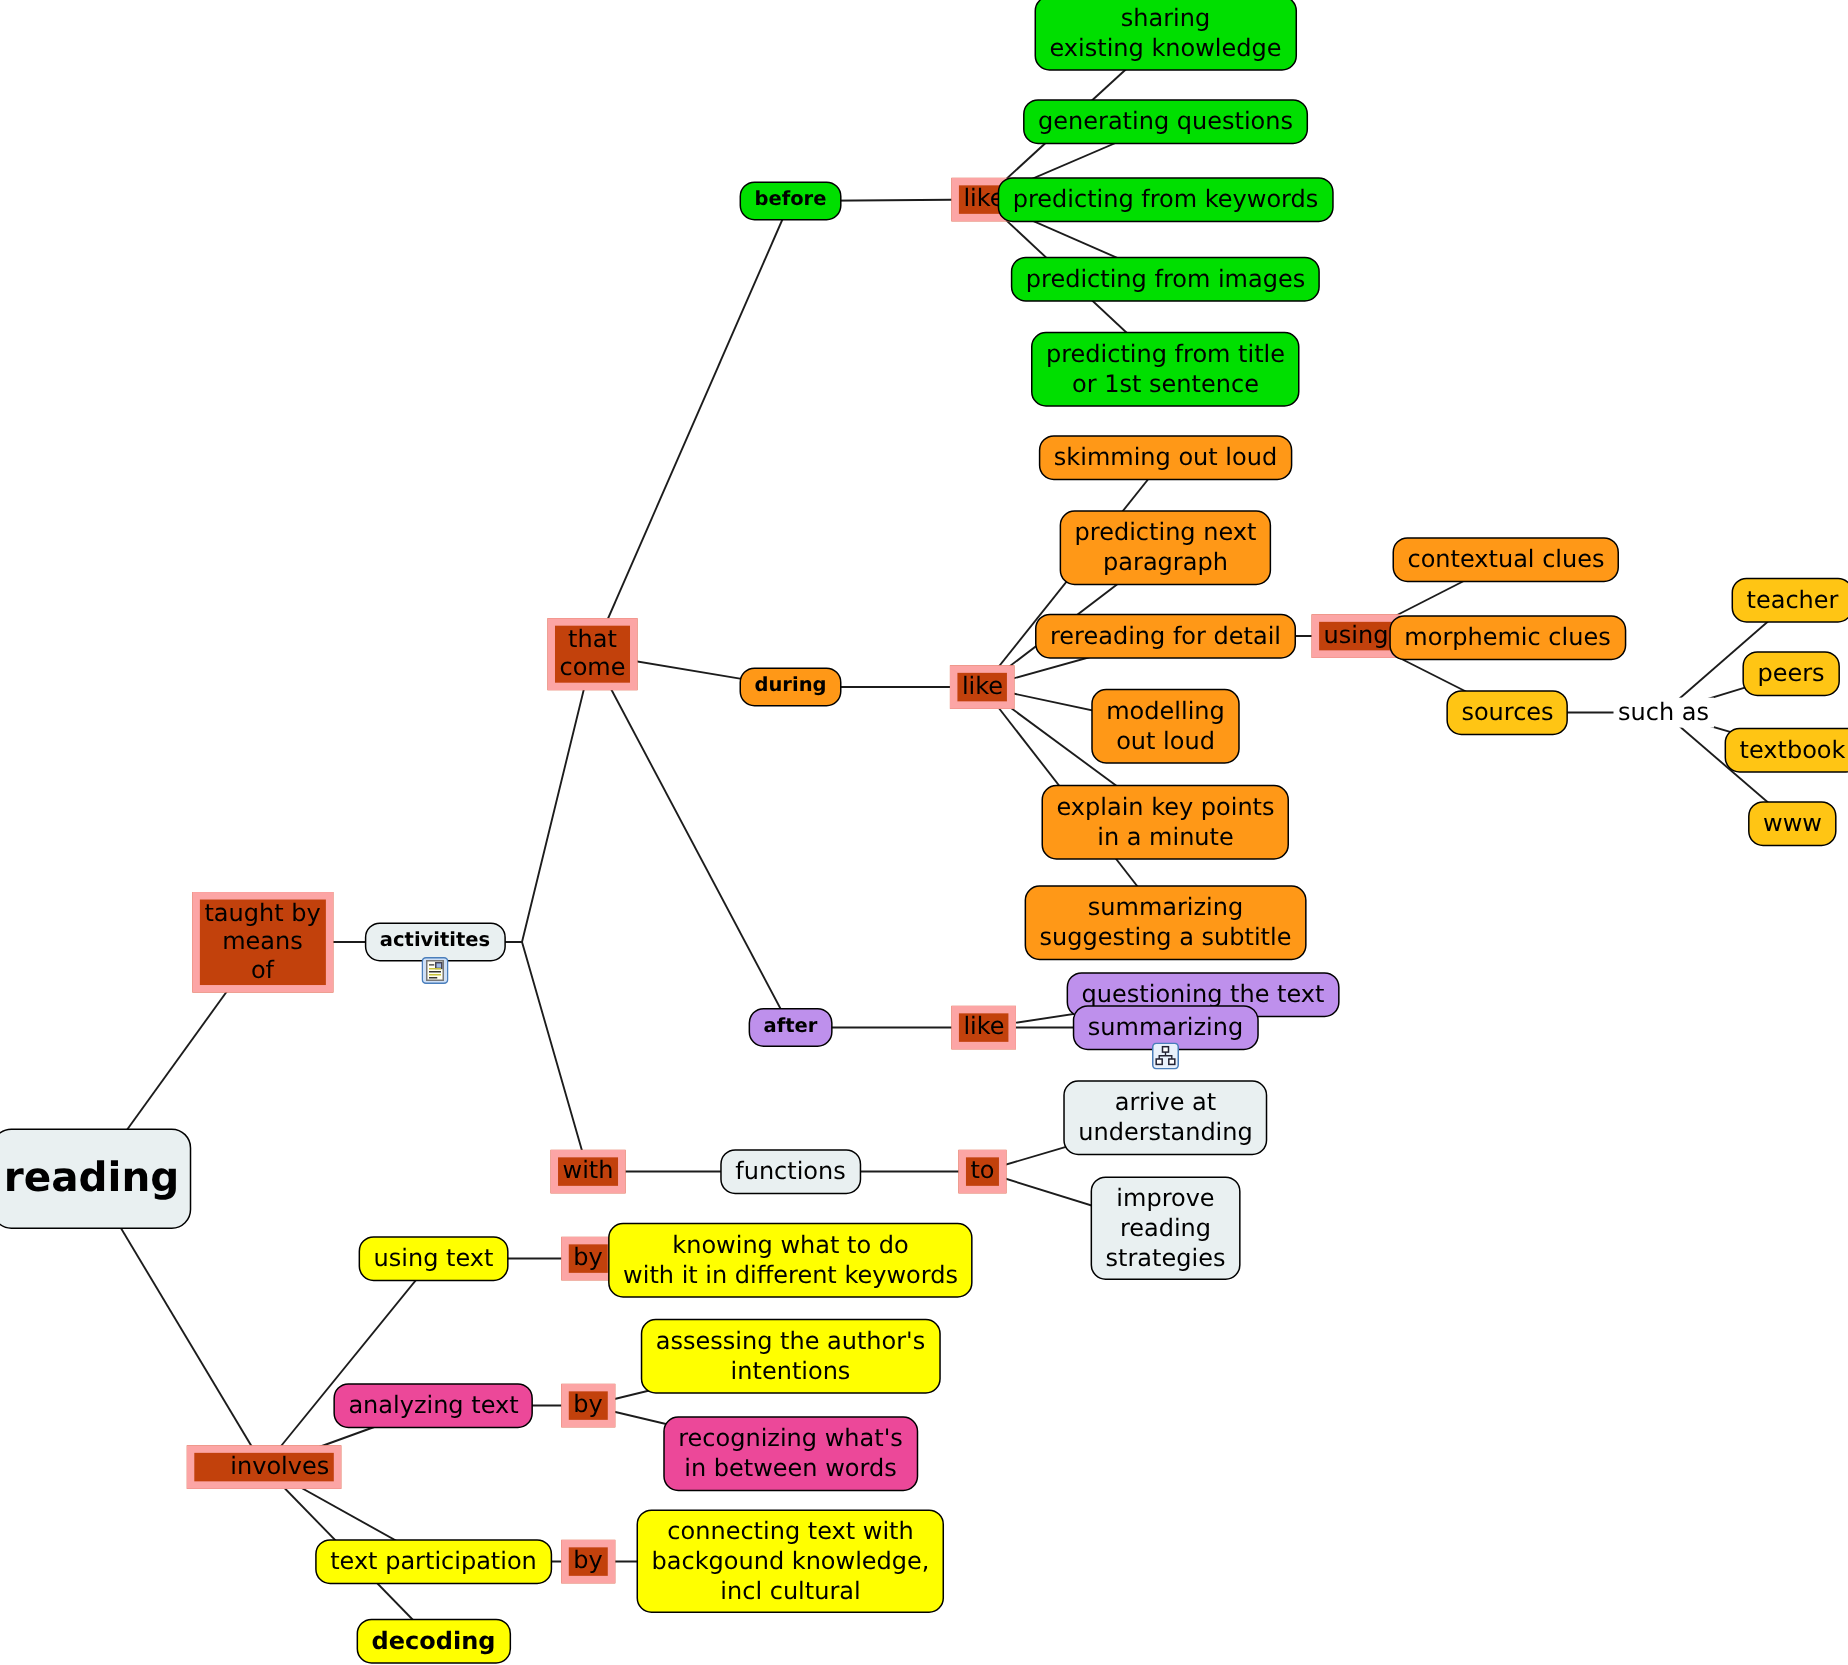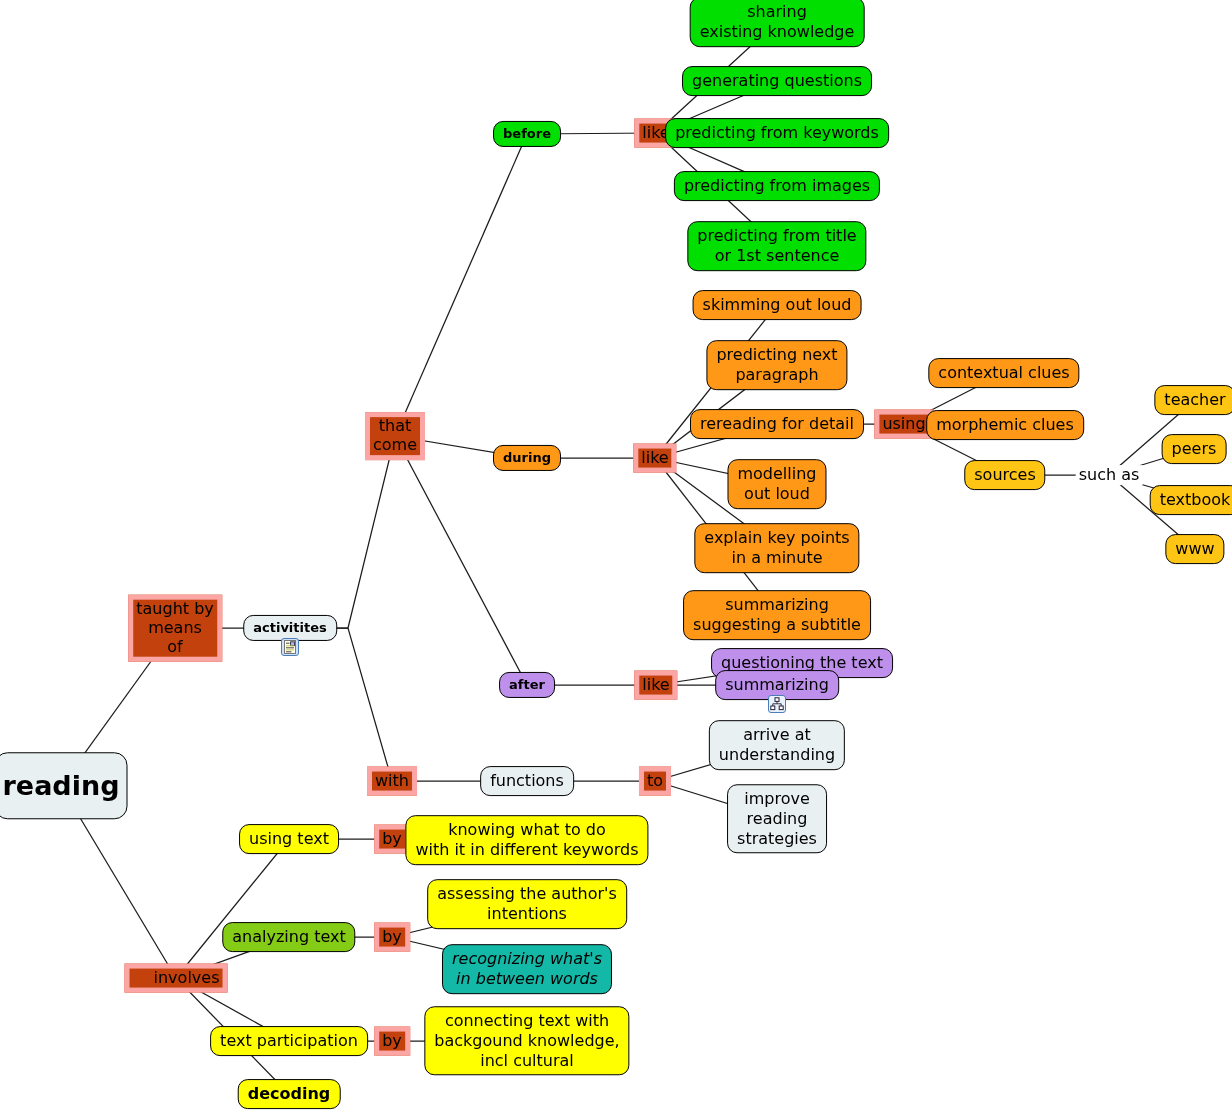--- a/index.html
+++ b/index.html
@@ -150,25 +150,25 @@
     <div class="node concept" style="left: 777px; top: 745px; background: rgb(233, 240, 241);">arrive at
 understanding</div>
     <div class="node concept" style="left: 777px; top: 819px; background: rgb(233, 240, 241);">improve
 reading
 strategies</div>
     <div class="node linking-label" style="left: 176px; top: 978px; padding-left: 24px;">involves</div>
     <div class="node concept" style="left: 289px; top: 839px; background: rgb(255, 255, 0);">using text</div>
     <div class="node linking-label" style="left: 392px; top: 839px;">by</div>
     <div class="node concept" style="left: 527px; top: 840px; background: rgb(255, 255, 0);">knowing what to do
 with it in different keywords</div>
-    <div class="node concept" style="left: 289px; top: 937px; background: #84cc16;">analyzing text</div>
+    <div class="node concept" style="left: 289px; top: 937px; background: #ec4899;">analyzing text</div>
     <div class="node linking-label" style="left: 392px; top: 937px;">by</div>
     <div class="node concept" style="left: 527px; top: 904px; background: rgb(255, 255, 0);">assessing the author's
 intentions</div>
-    <div class="node concept" style="left: 527px; top: 969px; background: #14b8a6; font-style: italic;">recognizing what's
+    <div class="node concept" style="left: 527px; top: 969px; background: #ec4899;">recognizing what's
 in between words</div>
     <div class="node concept" style="left: 289px; top: 1041px; background: rgb(255, 255, 0); text-align: center;">text participation</div>
     <div class="node linking-label" style="left: 392px; top: 1041px;">by</div>
     <div class="node concept" style="left: 527px; top: 1041px; background: rgb(255, 255, 0);">connecting text with
 backgound knowledge,
 incl cultural</div>
     <div class="node concept" style="left: 289px; top: 1094px; background: rgb(255, 255, 0); font-weight: bold;">decoding</div>
   </div>
 
 </body></html>

